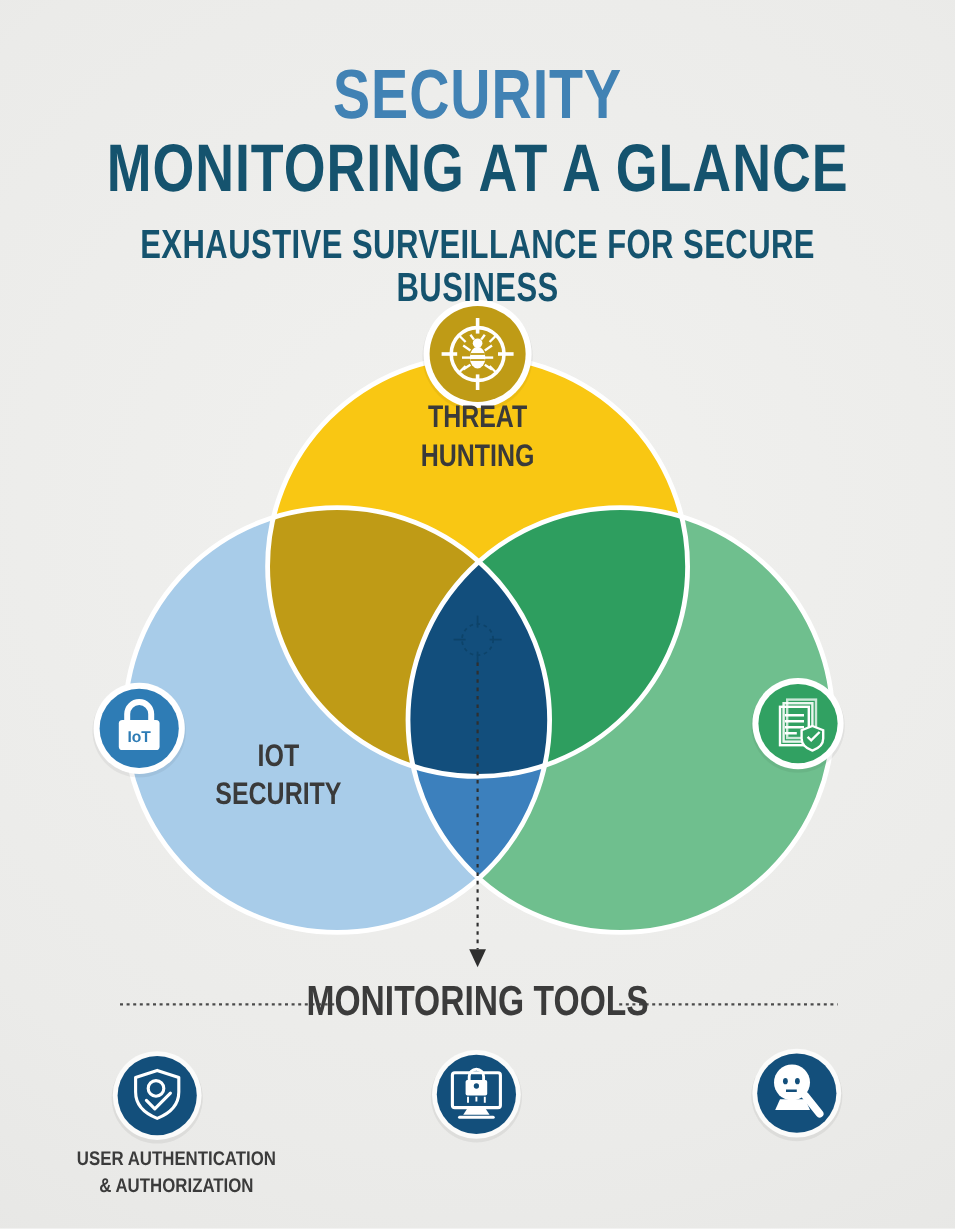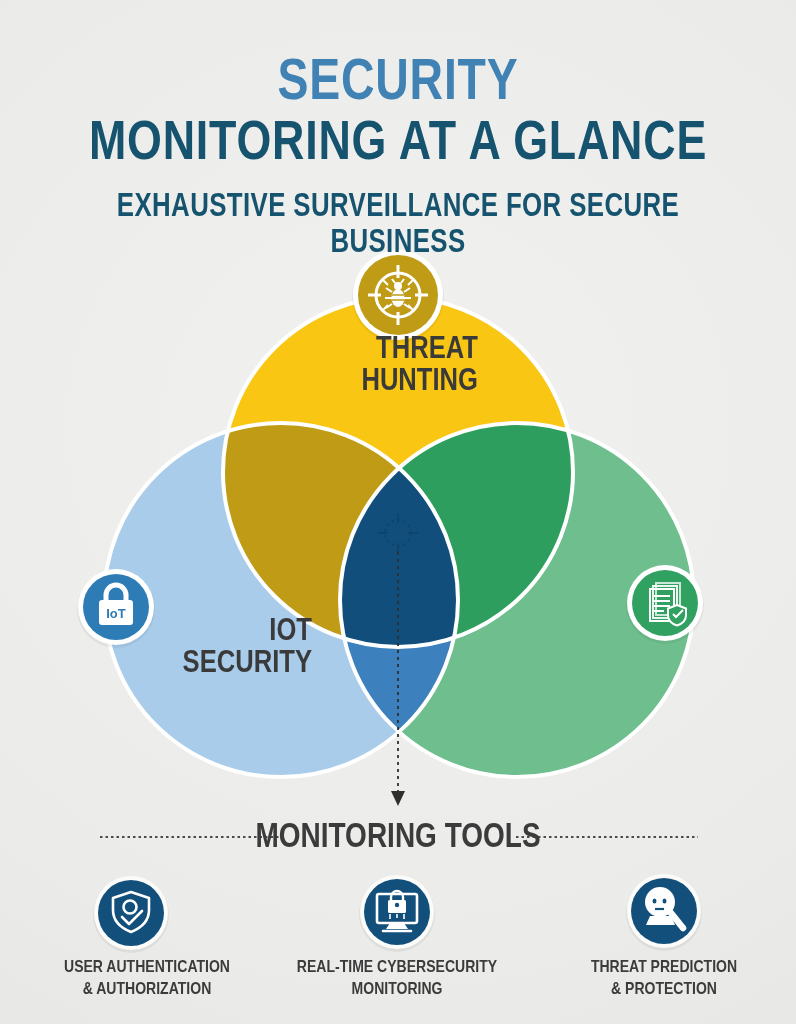--- a/index.html
+++ b/index.html
@@ -8,21 +8,21 @@
     position:relative;width:796px;height:1024px;overflow:hidden;
     background:radial-gradient(ellipse 130% 95% at 50% 42%, #f1f1ef 0%, #ebebe9 55%, #e2e2e0 100%);
   }
   .abs{position:absolute;}
   .center-text{left:0;right:0;text-align:center;}
   .condensed{transform:scaleX(0.8);transform-origin:50% 50%;}
   .condensed-75{transform:scaleX(0.76);transform-origin:50% 50%;}
   .title1{top:50px;font-size:58px;line-height:58px;font-weight:bold;color:#4182B4;letter-spacing:1px;}
   .title2{top:112px;font-size:56px;line-height:56px;font-weight:bold;color:#15536E;letter-spacing:1px;}
   .subtitle{top:186px;font-size:34px;line-height:36px;font-weight:bold;color:#15536E;letter-spacing:0.5px;}
-  .vlabel{font-weight:bold;color:#3A3A3A;font-size:32px;line-height:32px;text-align:right;}
+  .vlabel{font-weight:bold;color:#3A3A3A;font-size:26px;line-height:32px;text-align:center;}
   .vlabel div{transform:scaleX(0.8);transform-origin:50% 50%;}
   .lbl-threat{top:331px;left:298px;width:200px;}
   .lbl-iot{top:613px;left:132px;width:200px;}
   .lbl-compliance{top:642px;left:451px;width:200px;}
   .tools-heading{top:817px;font-size:35px;line-height:36px;font-weight:bold;color:#3B3B3B;}
   .tool-label{font-weight:bold;color:#3B3B3B;font-size:16.5px;line-height:22px;text-align:center;top:955px;width:240px;}
   .tool-label div{transform:scaleX(0.85);transform-origin:50% 50%;}
   .tl-1{left:27px;}
   .tl-2{left:277px;}
   .tl-3{left:544px;}
@@ -209,23 +209,15 @@
   </div>
 
 
   <div class="abs center-text tools-heading condensed">MONITORING TOOLS</div>
 
   <div class="abs tool-label tl-1">
     <div>USER AUTHENTICATION</div>
     <div>&amp; AUTHORIZATION</div>
   </div>
 
-  <div class="abs tool-label tl-2">
-    <div>REAL-TIME CYBERSECURITY</div>
-    <div>MONITORING</div>
-  </div>
-
-  <div class="abs tool-label tl-3">
-    <div>THREAT PREDICTION</div>
-    <div>&amp; PROTECTION</div>
-  </div>
+
 
 </div>
 
 </body></html>

